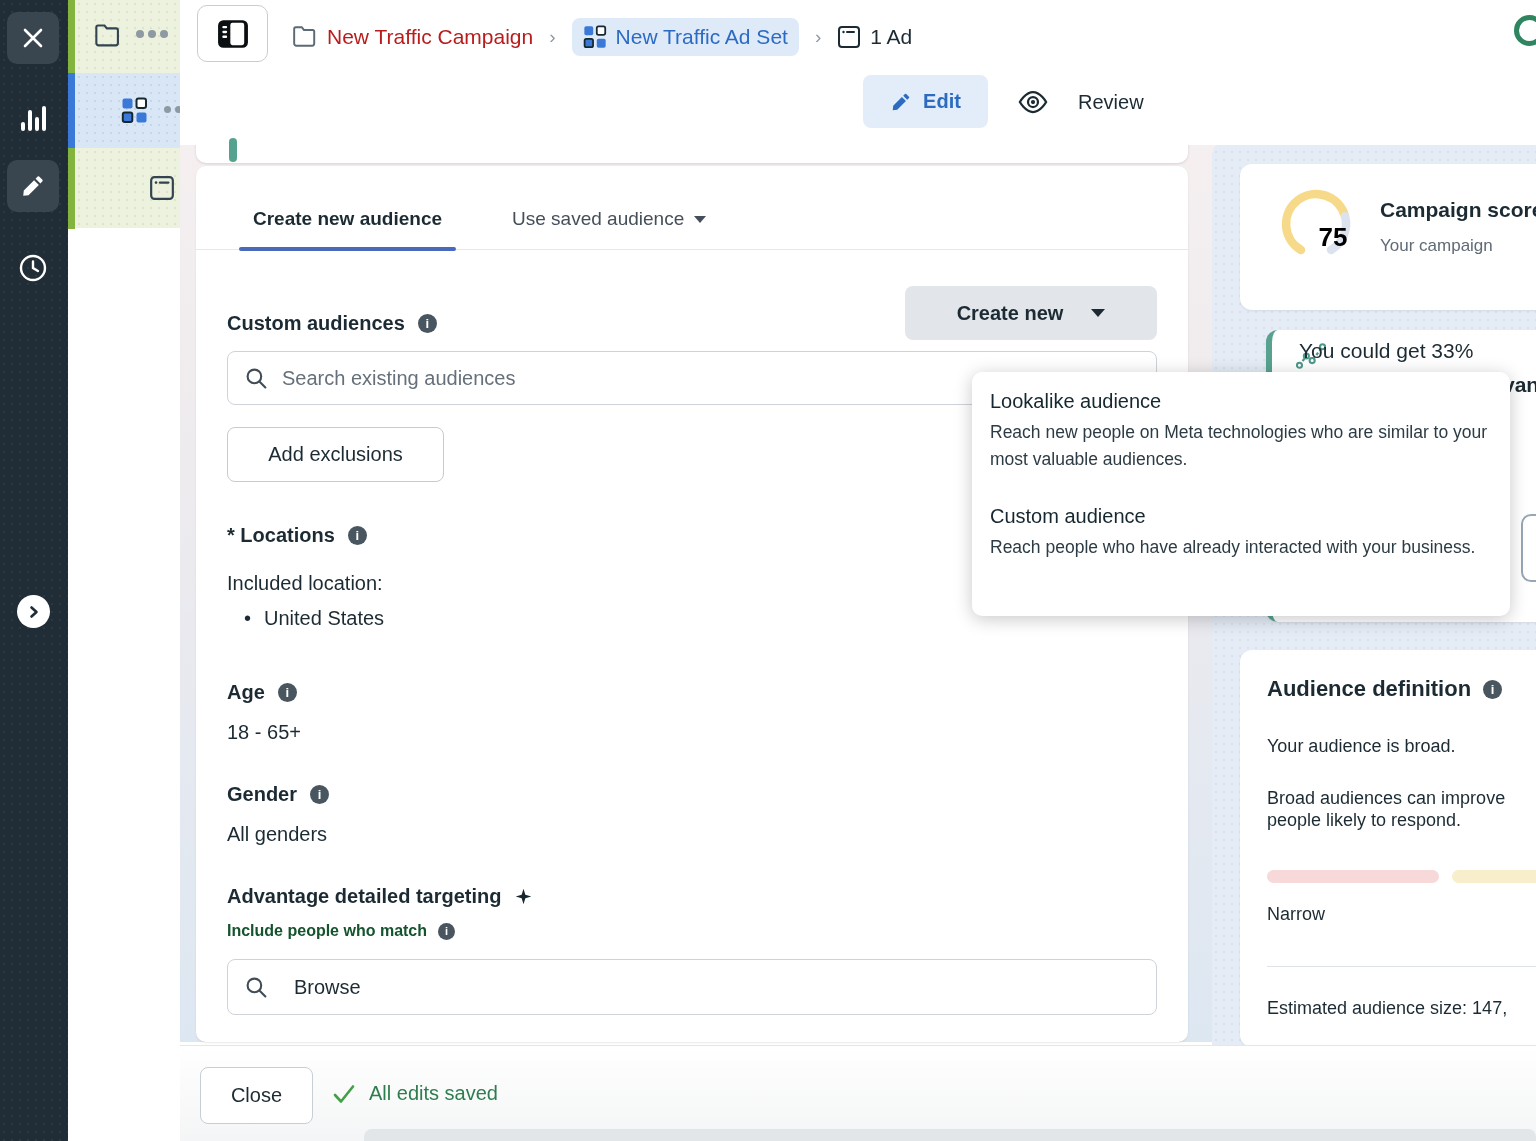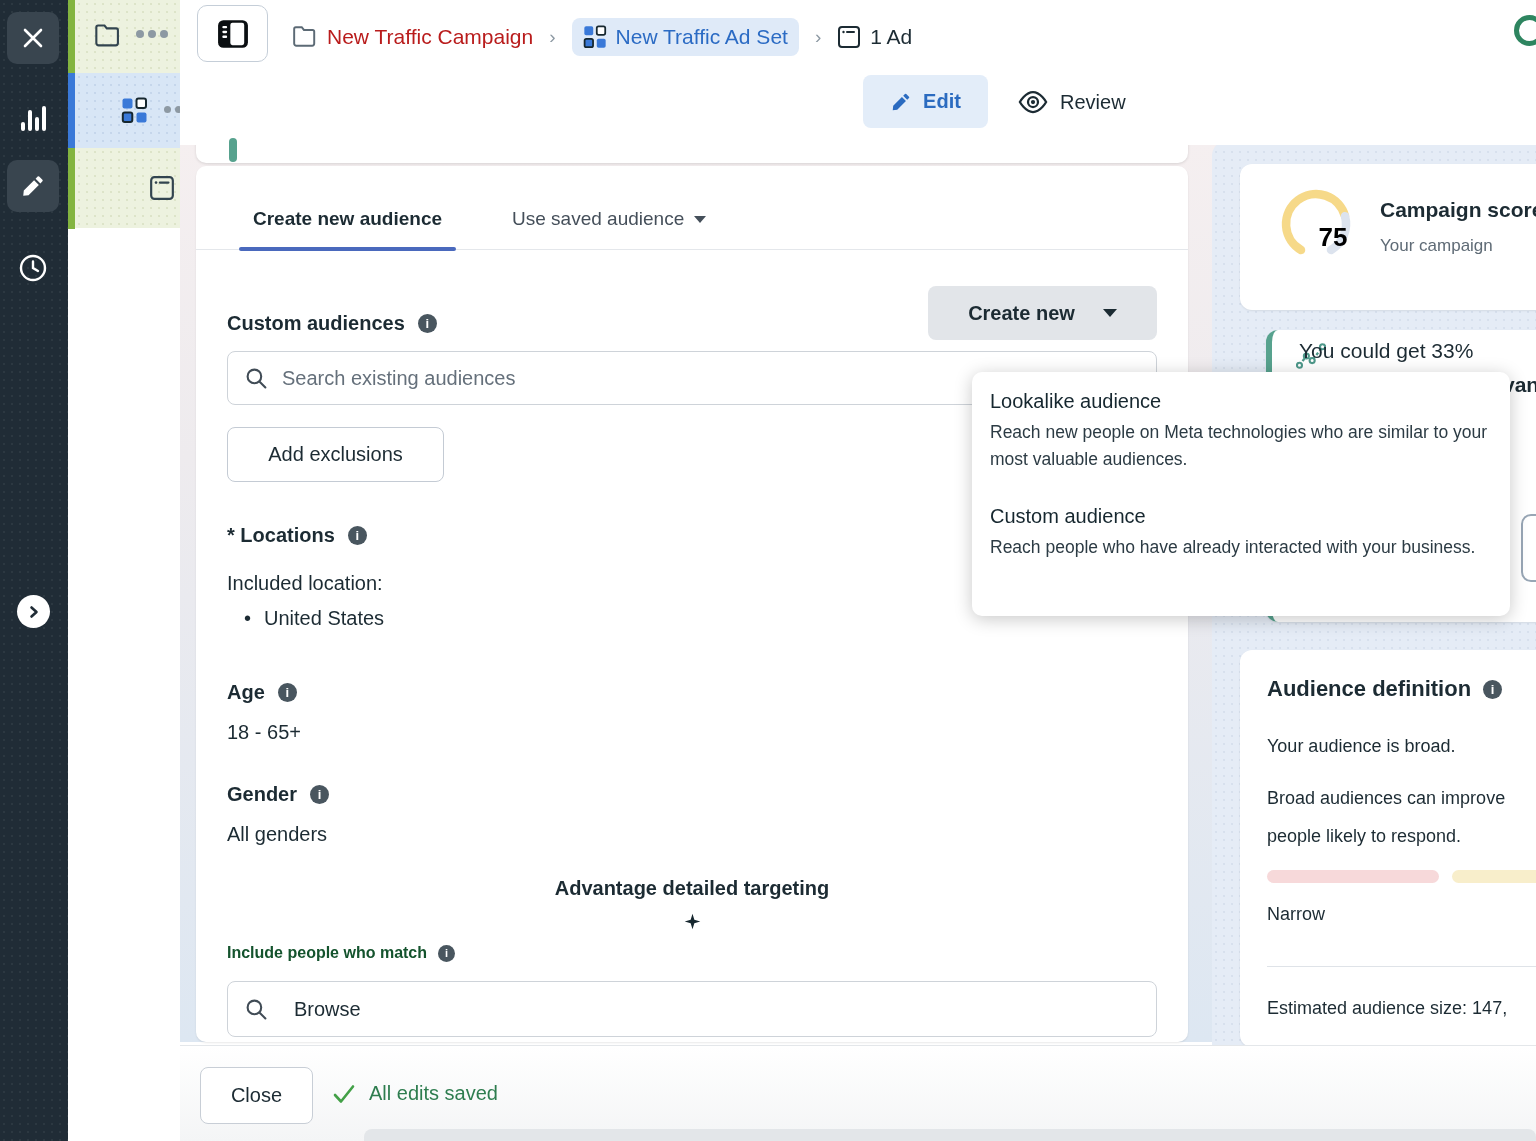--- a/index.html
+++ b/index.html
@@ -50,41 +50,41 @@
   .crumb-campaign { color:#b91c1c; }
   .crumb-sep { color:#8d99a3; margin:0 16px; font-size:19px; }
   .crumb-adset { color:#2b6bc4; background:#dfeaf8; border-radius:8px; padding:7px 11px; }
   .crumb-ad { color:#1c2b33; }
   #status-ring { left:1514px; top:15px; width:31px; height:31px; border:5px solid #2e8560; border-radius:50%; z-index:3; background:#fff; }
 
   #edit-btn {
     left:863px; top:75px; width:125px; height:53px; background:#e3edf9; border-radius:8px; z-index:3;
     display:flex; align-items:center; justify-content:center; gap:11px; color:#2b6bc0; font-weight:bold; font-size:20px; cursor:pointer;
   }
-  #review-btn { left:1018px; top:86px; height:32px; display:flex; align-items:center; gap:12px; font-size:20px; z-index:3; cursor:pointer; }
+  #review-btn { left:1018px; top:86px; height:32px; display:flex; align-items:center; gap:30px; font-size:20px; z-index:3; cursor:pointer; }
 
   
   #prev-card { left:196px; top:110px; width:992px; height:53px; background:#fff; border-radius:10px; box-shadow:0 1px 3px rgba(0,0,0,0.12); z-index:1; }
   #teal-pill { left:229px; top:138px; width:8px; height:24px; background:#57a28e; border-radius:4px; z-index:2; }
 
   
   #main-card { left:196px; top:166px; width:992px; height:876px; background:#fff; border-radius:10px; box-shadow:0 1px 2px rgba(0,0,0,0.09); z-index:1; overflow:hidden; }
   .tabs-row { margin-top:42px; padding-left:43px; display:flex; gap:42px; border-bottom:1px solid #e4e7eb; }
   .tab { font-size:19px; padding:0 14px 19px; position:relative; cursor:pointer; display:flex; align-items:center; gap:10px; }
   .tab-active { font-weight:bold; color:#1c2b33; }
   .tab-active::after { content:""; position:absolute; left:0; right:0; bottom:-2px; height:4px; background:#4a69bd; border-radius:2px; }
   .tab-inactive { color:#454f5a; }
   .caret-down { width:0; height:0; border-left:6px solid transparent; border-right:6px solid transparent; border-top:7px solid #454f5a; }
 
   .card-body { padding:0 31px; }
   .ca-row { margin-top:36px; display:flex; justify-content:space-between; align-items:flex-start; }
   .section-h { font-size:20px; font-weight:bold; color:#1c2b33; display:flex; align-items:center; gap:13px; }
   .ca-heading-wrap { margin-top:26px; }
   #create-new-btn {
-    width:229px; height:54px; background:#e2e5e9; border-radius:8px; border:none; cursor:pointer;
+    width:252px; height:54px; background:#e2e5e9; border-radius:8px; border:none; cursor:pointer;
     display:flex; align-items:center; justify-content:center; gap:28px; font-size:20px; font-weight:bold; color:#1c2b33;
     font-family:inherit;
   }
   .caret-dark { width:0; height:0; border-left:7px solid transparent; border-right:7px solid transparent; border-top:8px solid #1c2b33; }
 
   .search-box { margin-top:11px; height:54px; border:1px solid #ced3d9; border-radius:8px; display:flex; align-items:center; padding:0 17px; gap:14px; background:#fff; }
   .search-box input { border:none; outline:none; flex:1; font-size:20px; font-family:inherit; color:#1c2b33; background:transparent; }
   .search-box input::placeholder { color:#65707b; opacity:1; }
   .browse-label { font-size:20px; color:#1c2b33; cursor:pointer; padding-left:12px; }
 
@@ -101,21 +101,21 @@
   .info-sm { width:17px; height:17px; font-size:11px; }
 
   .plain-text { font-size:20px; color:#1c2b33; }
   .loc-heading { margin-top:42px; }
   .loc-included { margin-top:25px; }
   .loc-bullet { margin-top:12px; padding-left:17px; display:flex; align-items:center; gap:13px; }
   .loc-bullet::before { content:"•"; font-size:20px; color:#1c2b33; }
   .age-h { margin-top:51px; }
   .val-text { margin-top:17px; }
   .gender-h { margin-top:39px; }
-  .adv-h { margin-top:31px;flex-direction:column; }
+  .adv-h { margin-top:39px; }
   .match-row { margin-top:14px; display:flex; align-items:center; gap:11px; font-size:16px; font-weight:bold; color:#14532d; }
 
   
   #create-menu {
     left:972px; top:372px; width:538px; height:244px; background:#fff; border-radius:10px; z-index:10;
     box-shadow:0 3px 18px rgba(0,0,0,0.22); padding:18px 18px 0;
   }
   .menu-item { cursor:pointer; }
   .menu-item + .menu-item { margin-top:32px; }
   .menu-title { font-size:20px; font-weight:500; color:#16272f; }
@@ -136,21 +136,21 @@
   #suggest-icon { left:1296px; top:342px; z-index:3; }
   #suggest-heading { left:1299px; top:339px; font-size:21px; font-weight:normal; color:#1c2b33; white-space:nowrap; z-index:3; }
   #suggest-overflow { left:1503px; top:373px; font-size:21px; font-weight:bold; color:#1c2b33; white-space:nowrap; z-index:3; }
   #suggest-partial-btn { left:1521px; top:514px; width:70px; height:68px; background:#fff; border:2px solid #98a6b5; border-radius:10px; z-index:3; cursor:pointer; }
 
   #audience-card { left:1240px; top:650px; width:420px; height:397px; background:#fff; border-radius:12px; box-shadow:0 1px 2px rgba(0,0,0,0.08); z-index:2; overflow:hidden; }
   .aud-inner { position:absolute; left:27px; white-space:nowrap; }
   #aud-heading { top:26px; font-size:22px; font-weight:bold; color:#1c2b33; display:flex; align-items:center; gap:12px; }
   #aud-status { top:86px; font-size:18px; }
   #aud-desc1 { top:138px; font-size:18px; }
-  #aud-desc2 { top:176px; font-size:18px; }
+  #aud-desc2 { top:160px; font-size:18px; }
   #meter { top:220px; height:13px; display:flex; gap:13px; }
   .meter-pink { width:172px; height:13px; background:#f7d9da; border-radius:7px; }
   .meter-yellow { width:230px; height:13px; background:#f8eecb; border-radius:7px; }
   #aud-narrow { top:254px; font-size:18px; }
   #aud-divider { top:316px; left:27px; width:400px; height:1px; background:#dfe3e8; position:absolute; }
   #aud-size { top:348px; font-size:18px; }
 
   
   #footer { left:180px; top:1045px; width:1356px; height:96px; background:linear-gradient(180deg,#ffffff 0%,#f4f5f6 100%); border-top:1px solid #e4e7ea; z-index:3; }
   #close-btn { position:absolute; left:20px; top:21px; width:113px; height:57px; background:#fff; border:1px solid #c8ced6; border-radius:8px; font-size:20px; color:#1c2b33; cursor:pointer; font-family:inherit; }

